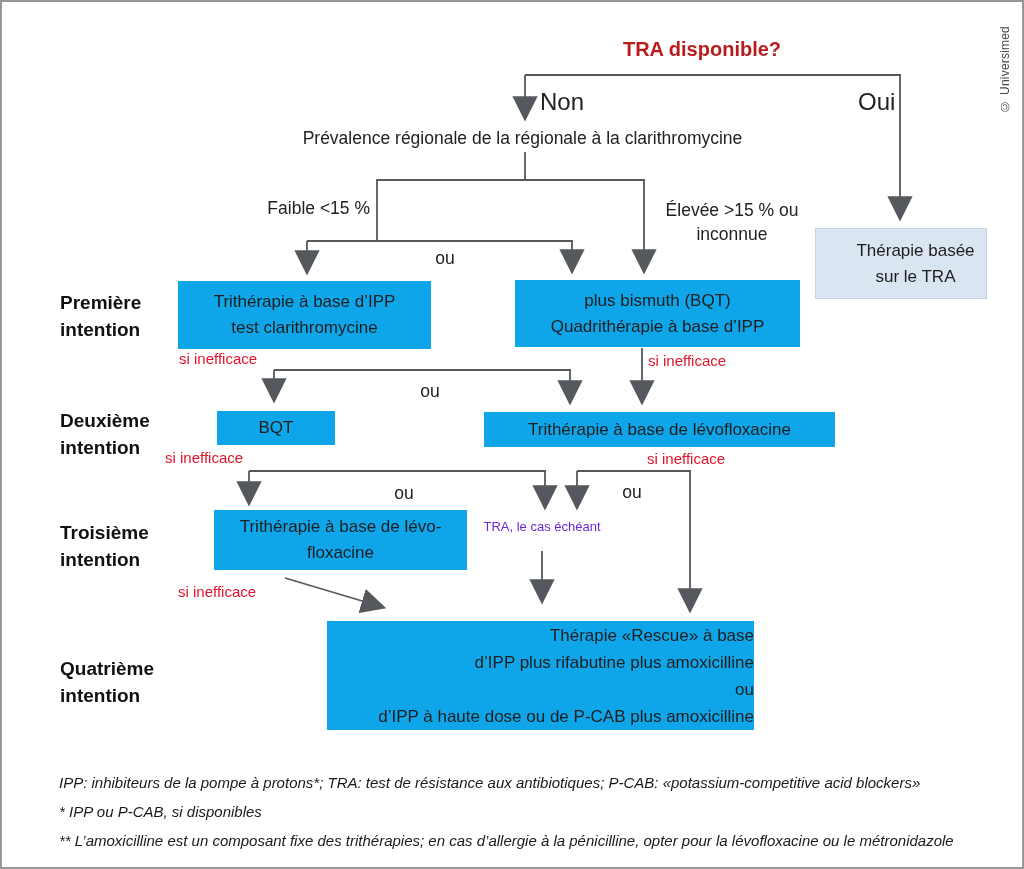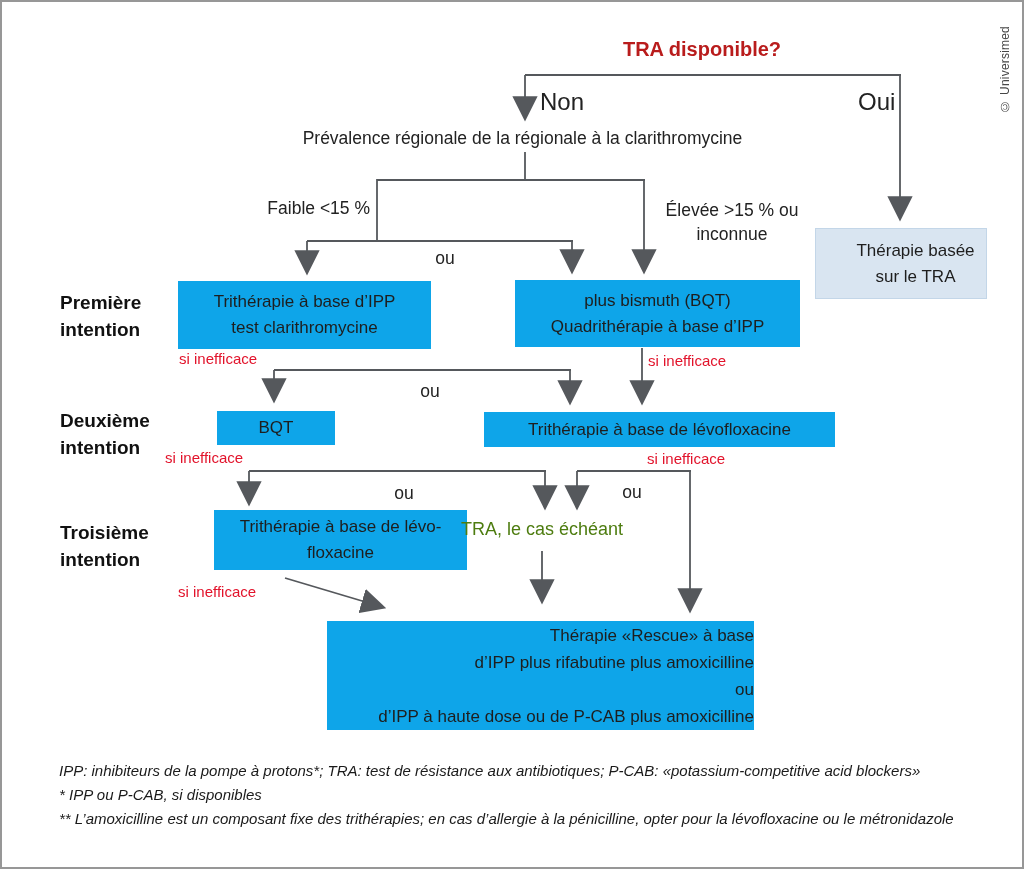--- a/index.html
+++ b/index.html
@@ -18,24 +18,24 @@
   .cond-high{position:absolute;left:650px;top:196px;width:160px;text-align:center;
              font-size:17.5px;line-height:24px;color:#222;}
   .ou{position:absolute;width:40px;text-align:center;font-size:17.5px;color:#222;}
   .si{position:absolute;font-size:15px;color:#e2132b;white-space:nowrap;}
   .stage{position:absolute;left:58px;width:105px;font-size:19px;font-weight:700;
          line-height:27px;color:#111;}
   .node{position:absolute;background:#0ea5e9;display:flex;flex-direction:column;
         justify-content:center;text-align:center;font-size:17px;line-height:26px;color:#1e1e1e;}
   .node.blue{background:#d9e5f1;border:1px solid #c3d6e8;box-sizing:border-box;}
   .node span{display:block;}
-  .plain-node{position:absolute;font-size:18px;color:#4d7c0f;text-align:center;white-space:nowrap;}
+  .plain-node{position:absolute;font-size:13px;color:#6d28d9;text-align:center;white-space:nowrap;}
   .footnotes{position:absolute;left:57px;top:760px;width:930px;font-size:15px;
              font-style:italic;color:#1a1a1a;}
-  .footnotes p{margin:0 0 7px 0;line-height:17px;}
+  .footnotes p{margin:12px 0 7px 0;line-height:17px;}
   .credit{position:absolute;left:996px;top:24px;font-size:12px;color:#474747;
           writing-mode:vertical-rl;transform:rotate(180deg);letter-spacing:0.2px;}
 </style>
 </head>
 <body>
 
 <div class="canvas">
 
   <svg class="connectors" viewBox="0 0 1024 869" xmlns="http://www.w3.org/2000/svg">
     <defs>
@@ -85,20 +85,21 @@
   </div>
 
   <div class="ou" style="left:423px;top:246px;">ou</div>
   <div class="ou" style="left:408px;top:379px;">ou</div>
   <div class="ou" style="left:382px;top:481px;">ou</div>
   <div class="ou" style="left:610px;top:480px;">ou</div>
 
   <div class="stage" style="top:287px;">Première intention</div>
   <div class="stage" style="top:405px;">Deuxième intention</div>
   <div class="stage" style="top:517px;">Troisième intention</div>
+  <div class="stage" style="top:653px;">Quatrième intention</div>
 
   <div class="node blue" style="left:813px;top:226px;width:172px;height:71px;padding-left:29px;">
     <span>Thérapie basée</span>
     <span>sur le TRA</span>
   </div>
 
   <div class="node" style="left:176px;top:279px;width:253px;height:68px;">
     <span>Trithérapie à base d’IPP</span>
     <span>test clarithromycine</span>
   </div>

